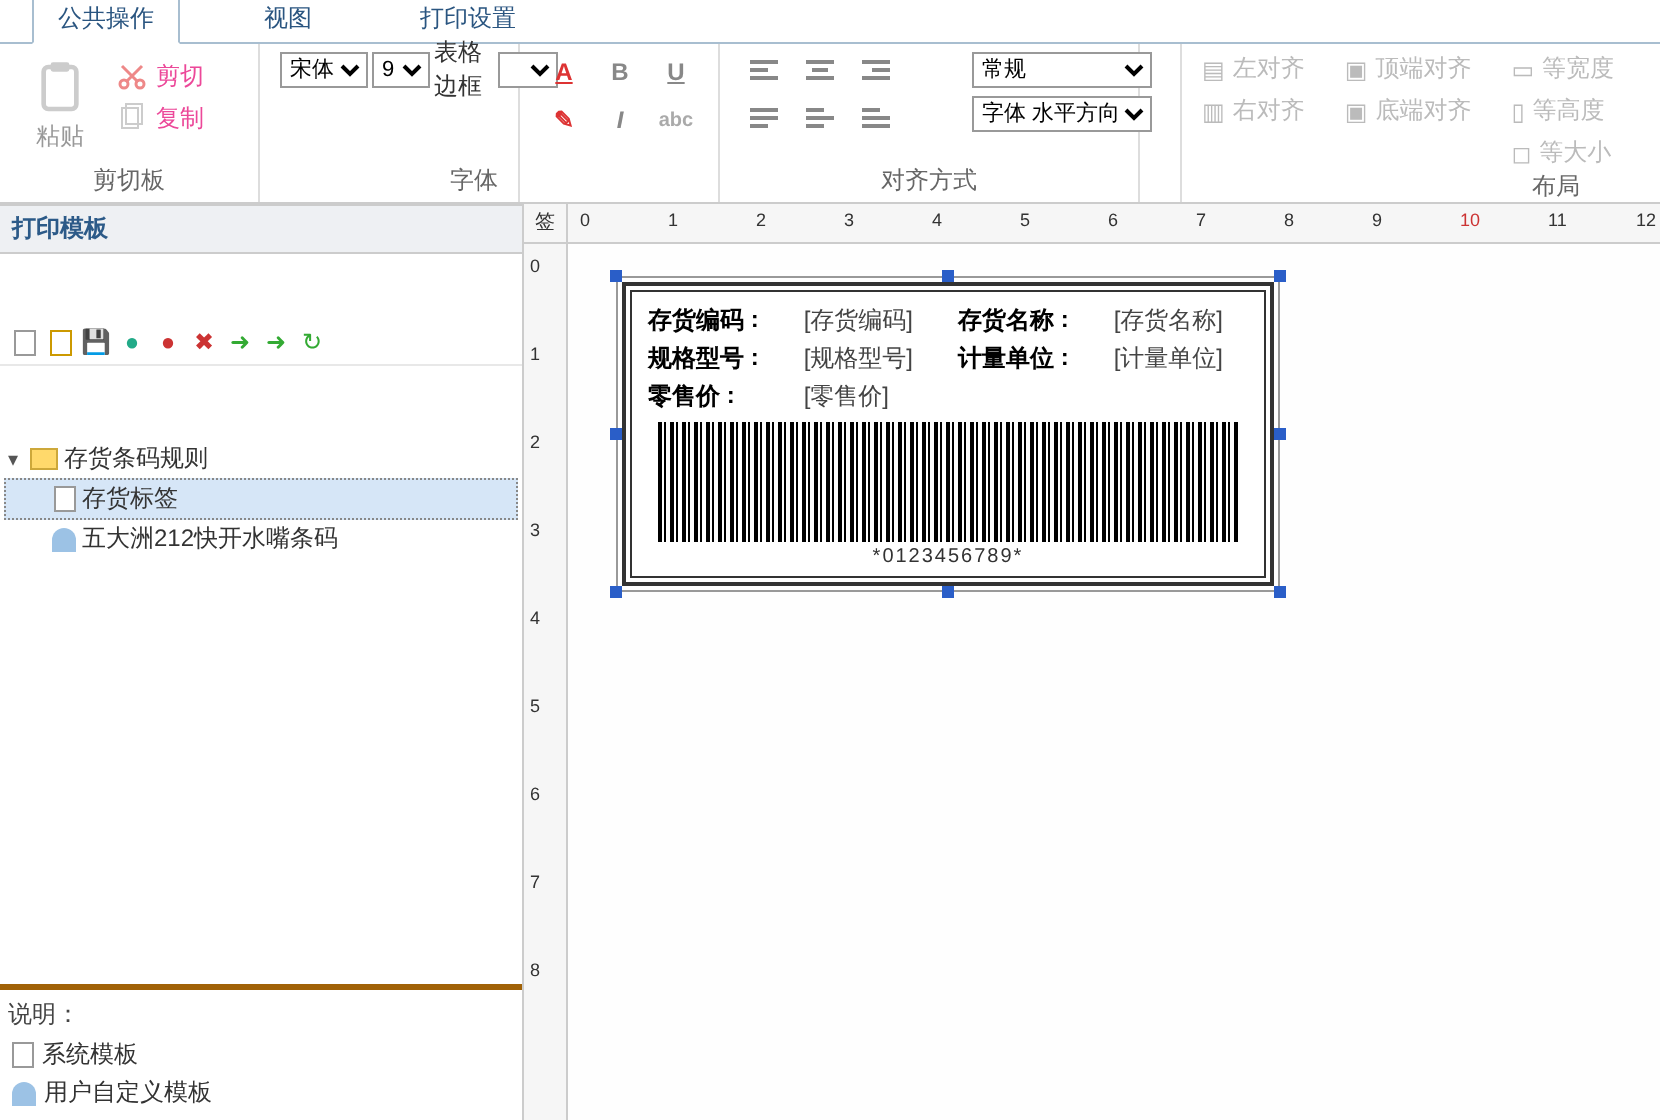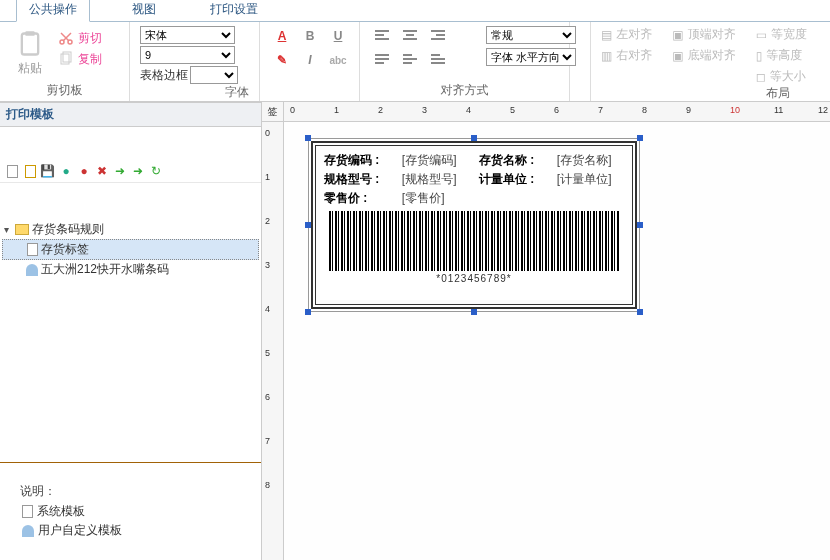--- a/index.html
+++ b/index.html
@@ -49,35 +49,35 @@
 
 .sidebar { width: 262px; border-right: 1px solid #ccc; display: flex; flex-direction: column; gap: 33px; }
 .side-title { background: #eef0f3; color: #2c5a88; font-weight: bold; padding: 3px 6px; border-top: 1px solid #ccc; border-bottom: 1px solid #ccc; }
 .side-toolbar { display: flex; gap: 2px; padding: 3px 4px; border-bottom: 1px solid #e8e8e8; }
 .side-toolbar .tb { width: 16px; height: 16px; display: flex; align-items: center; justify-content: center; }
 .tree { flex: 1; padding: 4px 2px; overflow: auto; }
 .tree-row { display: flex; align-items: center; gap: 3px; padding: 1px 2px; white-space: nowrap; }
 .tree-row .tri { width: 8px; color: #555; font-size: 10px; }
 .tree-row.lv1 { padding-left: 24px; }
 .tree-row.sel { background: #d6e6f7; border: 1px dotted #888; }
-.legend { border-top: 1px solid #a16207; padding: 20px; }
+.legend { border-top: 3px solid #a16207; padding: 4px; }
 .legend-title { color: #444; margin-bottom: 2px; }
 .legend-row { display: flex; align-items: center; gap: 4px; padding: 1px 2px; }
 
 
 .canvas-area { flex: 1; position: relative; background: #fff; }
 .ruler-h { position: absolute; left: 22px; right: 0; top: 0; height: 20px; border-bottom: 1px solid #ccc; background: #f6f6f6; }
 .ruler-h .num { position: absolute; top: 3px; font-size: 9px; color: #333; }
 .ruler-v { position: absolute; left: 0; top: 20px; bottom: 0; width: 22px; border-right: 1px solid #ccc; background: #f6f6f6; }
 .ruler-v .num { position: absolute; left: 3px; font-size: 9px; color: #333; }
 .work { position: absolute; left: 22px; top: 20px; right: 0; bottom: 0; background: #fefefe; }
 
 .label-outer { position: absolute; left: 24px; top: 16px; border: 1px solid #999; background: #fff; padding: 2px; }
 .label-mid { border: 2px solid #333; padding: 2px; }
-.label-in { border: 1px solid #333; padding: 6px 8px 20px 8px; }
+.label-in { border: 1px solid #333; padding: 6px 8px 4px 8px; }
 .sel-handle { position: absolute; width: 6px; height: 6px; background: #2a5ec8; }
 .fld-grid { display: grid; grid-template-columns: auto auto auto auto; gap: 2px 10px; margin-bottom: 4px; }
 .fld-lab { font-weight: bold; font-size: 12px; color: #000; white-space: nowrap; }
 .fld-val { color: #444; font-size: 12px; white-space: nowrap; }
 .fld-lab span, .fld-val span { vertical-align: middle; }
 .barcode { width: 290px; height: 60px; margin: 2px auto 0 auto; background: repeating-linear-gradient(90deg, #000 0 2px, #fff 2px 3px, #000 3px 4px, #fff 4px 6px); }
 .bc-text { text-align: center; font-size: 10px; letter-spacing: 1px; margin-top: 2px; }
 
 .folder-icon { display:inline-block; width:14px; height:11px; background:#ffd96b; border:1px solid #cda83a; position:relative; vertical-align:middle; }
 .page-icon { display:inline-block; width:11px; height:13px; background:#fff; border:1px solid #999; position:relative; vertical-align:middle; }
@@ -118,21 +118,21 @@
               <rect x="5" y="1" width="8" height="10" fill="none" stroke="#ccc"></rect>
             </svg>
           <span>复制</span>
         </div>
       </div>
     </div>
     <div class="group-label">剪切板</div>
   </div>
 
   <div class="group font-group" style="width:130px">
-    <div class="group-body" style="flex-direction:column;gap:2px;align-items:flex-start">
+    <div class="group-body" style="flex-direction:row;gap:2px;align-items:flex-start">
       <select><option>宋体</option></select>
       <select><option>9</option></select>
       <div class="border-row">
         <span>表格边框</span>
         <select><option></option></select>
       </div>
     </div>
     <div class="group-label" style="text-align:right">字体</div>
   </div>
 

